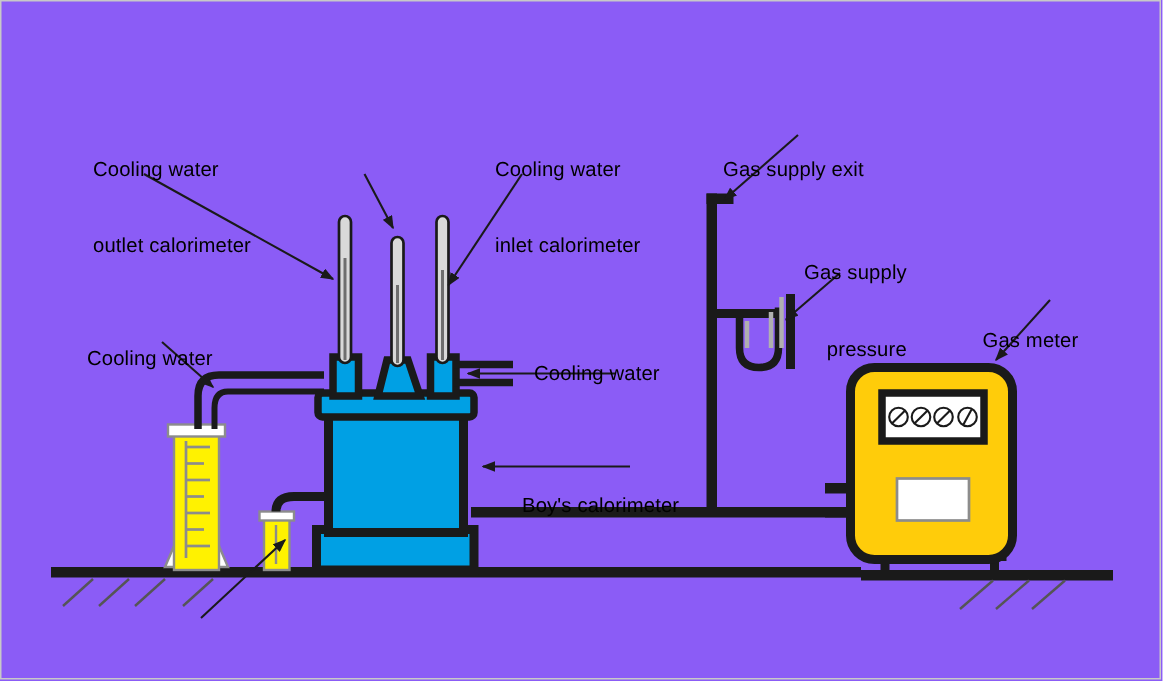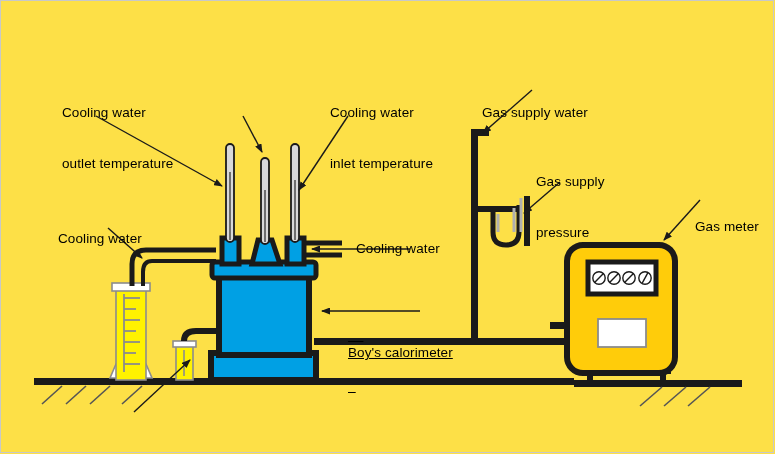--- a/index.html
+++ b/index.html
@@ -7,21 +7,21 @@
     padding: 0;
     background: #ffffff;
   }
   body {
     font-family: "Liberation Sans", sans-serif;
   }
   #diagram-root {
     position: relative;
     width: 775px;
     height: 454px;
-    background: #fde047;
+    background: #8b5cf6;
     overflow: hidden;
   }
   #diagram-svg {
     position: absolute;
     left: 0;
     top: 0;
   }
   .lbl {
     position: absolute;
     font-family: "Liberation Sans", sans-serif;
@@ -210,51 +210,51 @@
       <line x1="108" y1="228" x2="142" y2="258" marker-end="url(#arrowhead)"></line>
       <line x1="410" y1="249" x2="312" y2="249" marker-end="url(#arrowhead)"></line>
       <line x1="420" y1="311" x2="322" y2="311" marker-end="url(#arrowhead)"></line>
       <line x1="134" y1="412" x2="190" y2="360" marker-end="url(#arrowhead)"></line>
     </g>
 
   </svg>
 
   <div class="lbl" style="left:62px; top:70px;">
     <div>Cooling water</div>
-    <div>outlet temperature</div>
+    <div>outlet calorimeter</div>
   </div>
 
 
   <div class="lbl" style="left:330px; top:70px;">
     <div>Cooling water</div>
-    <div>inlet temperature</div>
+    <div>inlet calorimeter</div>
   </div>
 
   <div class="lbl" style="left:482px; top:70px;">
-    <div>Gas supply water</div>
-  </div>
-
-  <div class="lbl" style="left:536px; top:139px;">
+    <div>Gas supply exit</div>
+  </div>
+
+  <div class="lbl" style="left:536px; top:139px;text-align:right;">
     <div>Gas supply</div>
     <div>pressure</div>
   </div>
 
-  <div class="lbl" style="left:695px; top:184px;">
+  <div class="lbl" style="left:655px; top:184px;">
     <div>Gas meter</div>
   </div>
 
   <div class="lbl" style="left:58px; top:196px;">
     <div>Cooling water</div>
   </div>
 
   <div class="lbl" style="left:356px; top:206px;">
     <div>Cooling water</div>
   </div>
 
-  <div class="lbl" style="left:348px; top:310px;text-decoration:underline;">
+  <div class="lbl" style="left:348px; top:294px;">
     <div>Boy's calorimeter</div>
   </div>
 
   <div class="lbl" style="left:56px; top:424px;">
     
   </div>
 
   <div class="frame"></div>
 
 </div>

